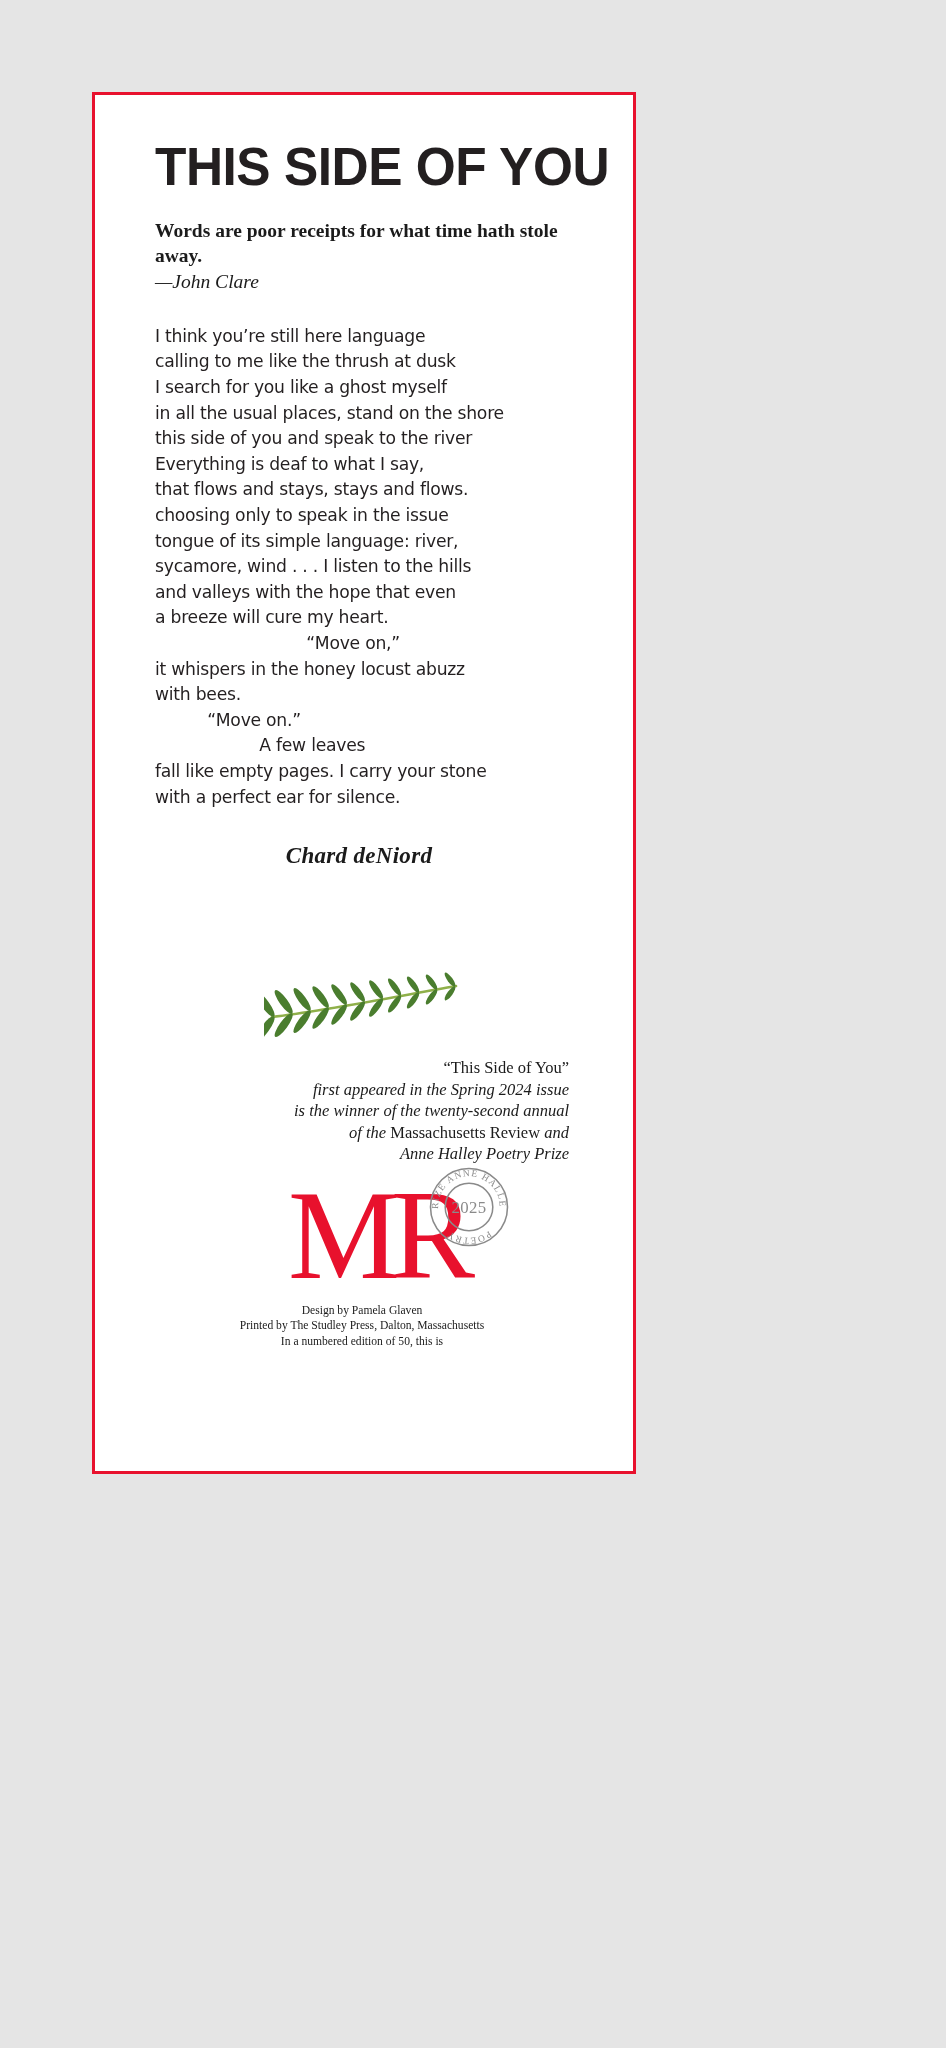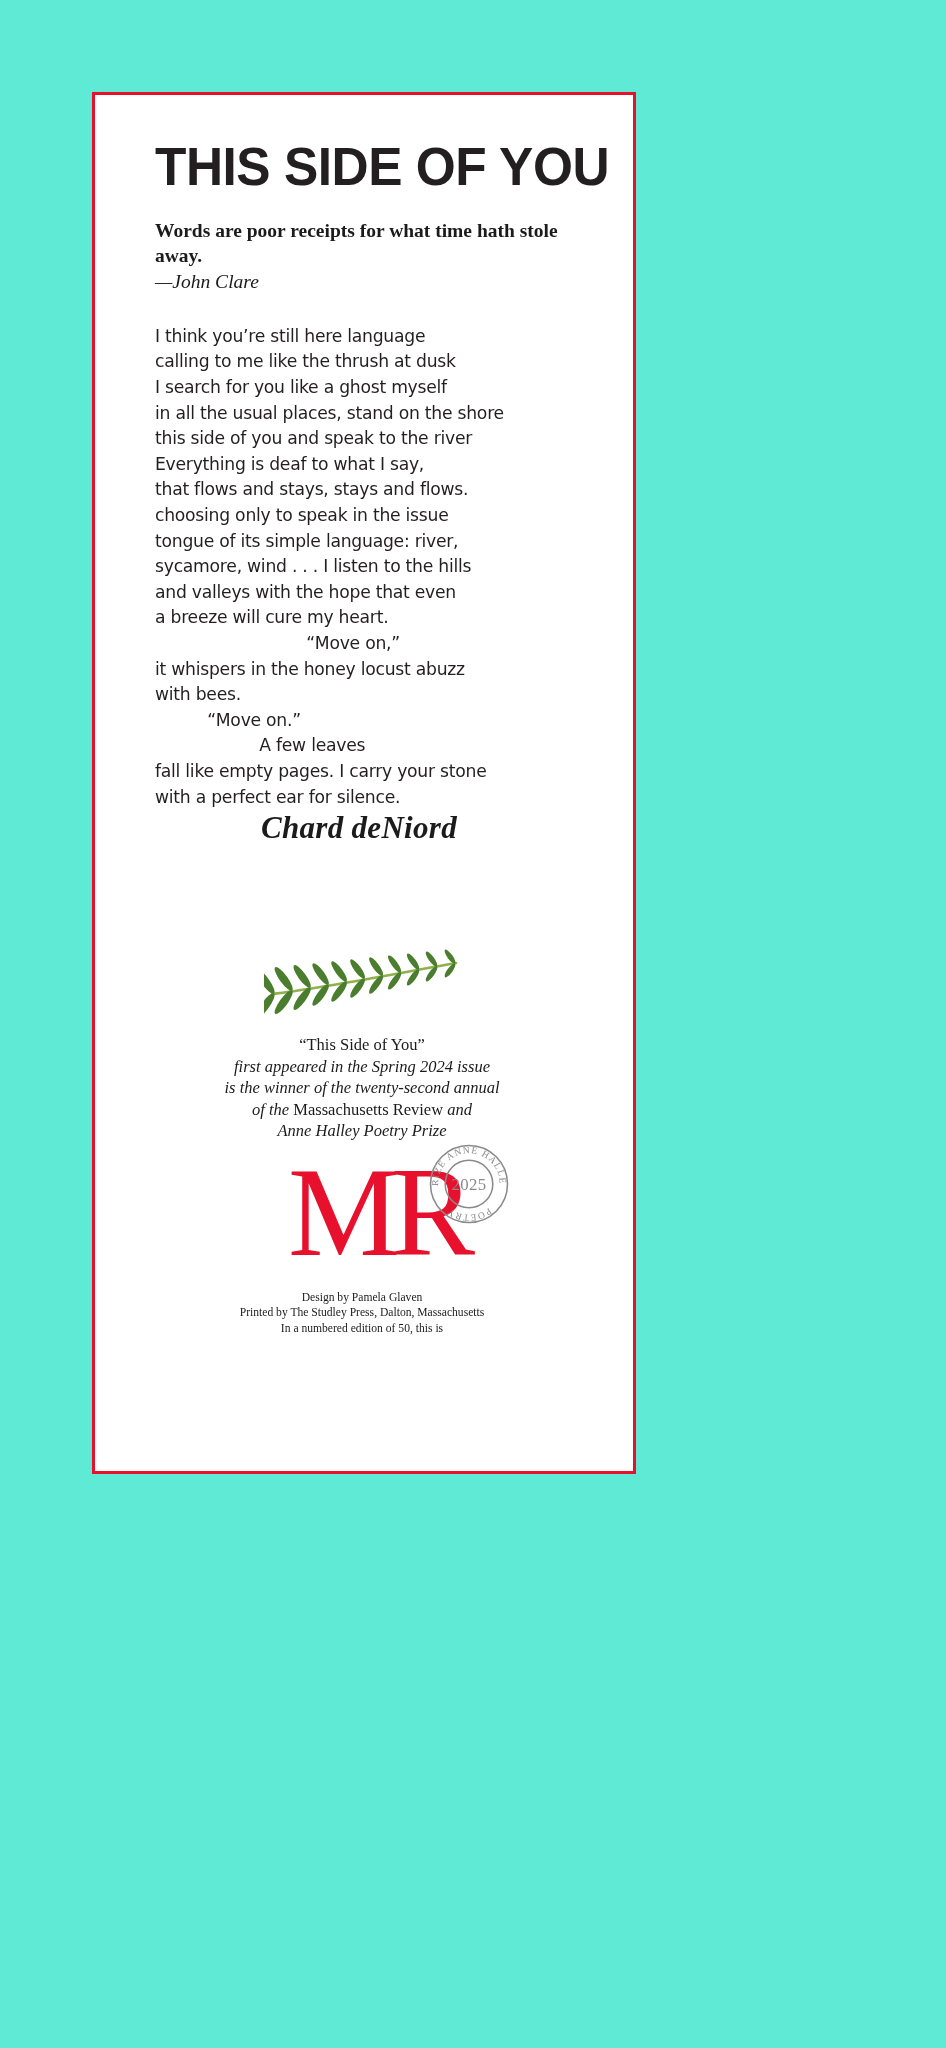--- a/index.html
+++ b/index.html
@@ -11,21 +11,21 @@
     width: 946px;
     height: 2048px;
     font-family: "Liberation Sans", sans-serif;
     -webkit-font-smoothing: antialiased;
   }
 
   #broadside {
     position: relative;
     width: 946px;
     height: 2048px;
-    background: #5eead4;
+    background: #e5e5e5;
     overflow: hidden;
   }
 
   
   .frame {
     position: absolute;
     left: 92px;
     top: 92px;
     width: 544px;
     height: 1382px;
@@ -78,26 +78,27 @@
     font-family: "DejaVu Sans", sans-serif;
     font-size: 17.2px;
     line-height: 25.6px;
     color: #231f20;
     letter-spacing: -0.25px;
   }
   .poem .ln { display: block; white-space: pre; }
 
   
   .author {
+    margin-top: 33px;
     text-align: center;
     padding-right: 12px;
     font-family: "Liberation Serif", serif;
     font-weight: 700;
     font-style: italic;
-    font-size: 31px;
+    font-size: 23px;
     color: #1b1b1b;
     letter-spacing: 0.3px;
   }
 
   
   .leaf-wrap {
     margin-top: 98px;
     display: flex;
     justify-content: center;
     padding-right: 6px;
@@ -106,21 +107,21 @@
   
   .credit {
     margin-top: 14px;
     text-align: center;
     padding-right: 6px;
     font-family: "Liberation Serif", serif;
     font-size: 16.5px;
     line-height: 21.5px;
     color: #1b1b1b;
   }
-  .credit .c-line { display: block; }
+  .credit .c-line { display: block; text-align: right; }
   .credit .ital { font-style: italic; }
 
   
   .logo-row {
     position: relative;
     height: 132px;
   }
   .mr-logo {
     position: absolute;
     left: 133px;
@@ -134,21 +135,21 @@
   .seal {
     position: absolute;
     left: 272px;
     top: 0px;
     width: 84px;
     height: 84px;
   }
 
   
   .colophon {
-    margin-top: 16px;
+    margin-top: 6px;
     text-align: center;
     padding-right: 6px;
     font-family: "Liberation Serif", serif;
     font-size: 11.6px;
     line-height: 15.6px;
     color: #1b1b1b;
   }
   .colophon .cl { display: block; }
 </style>
 </head>

